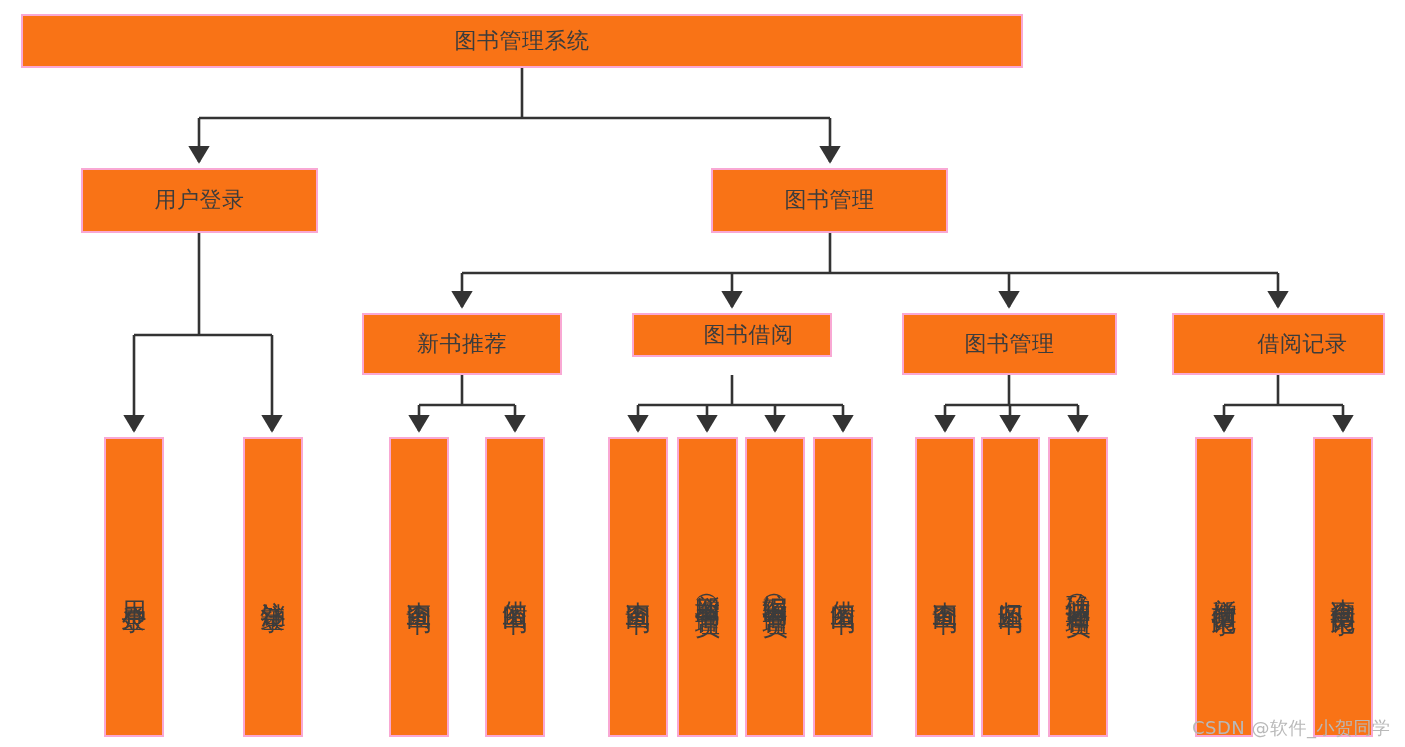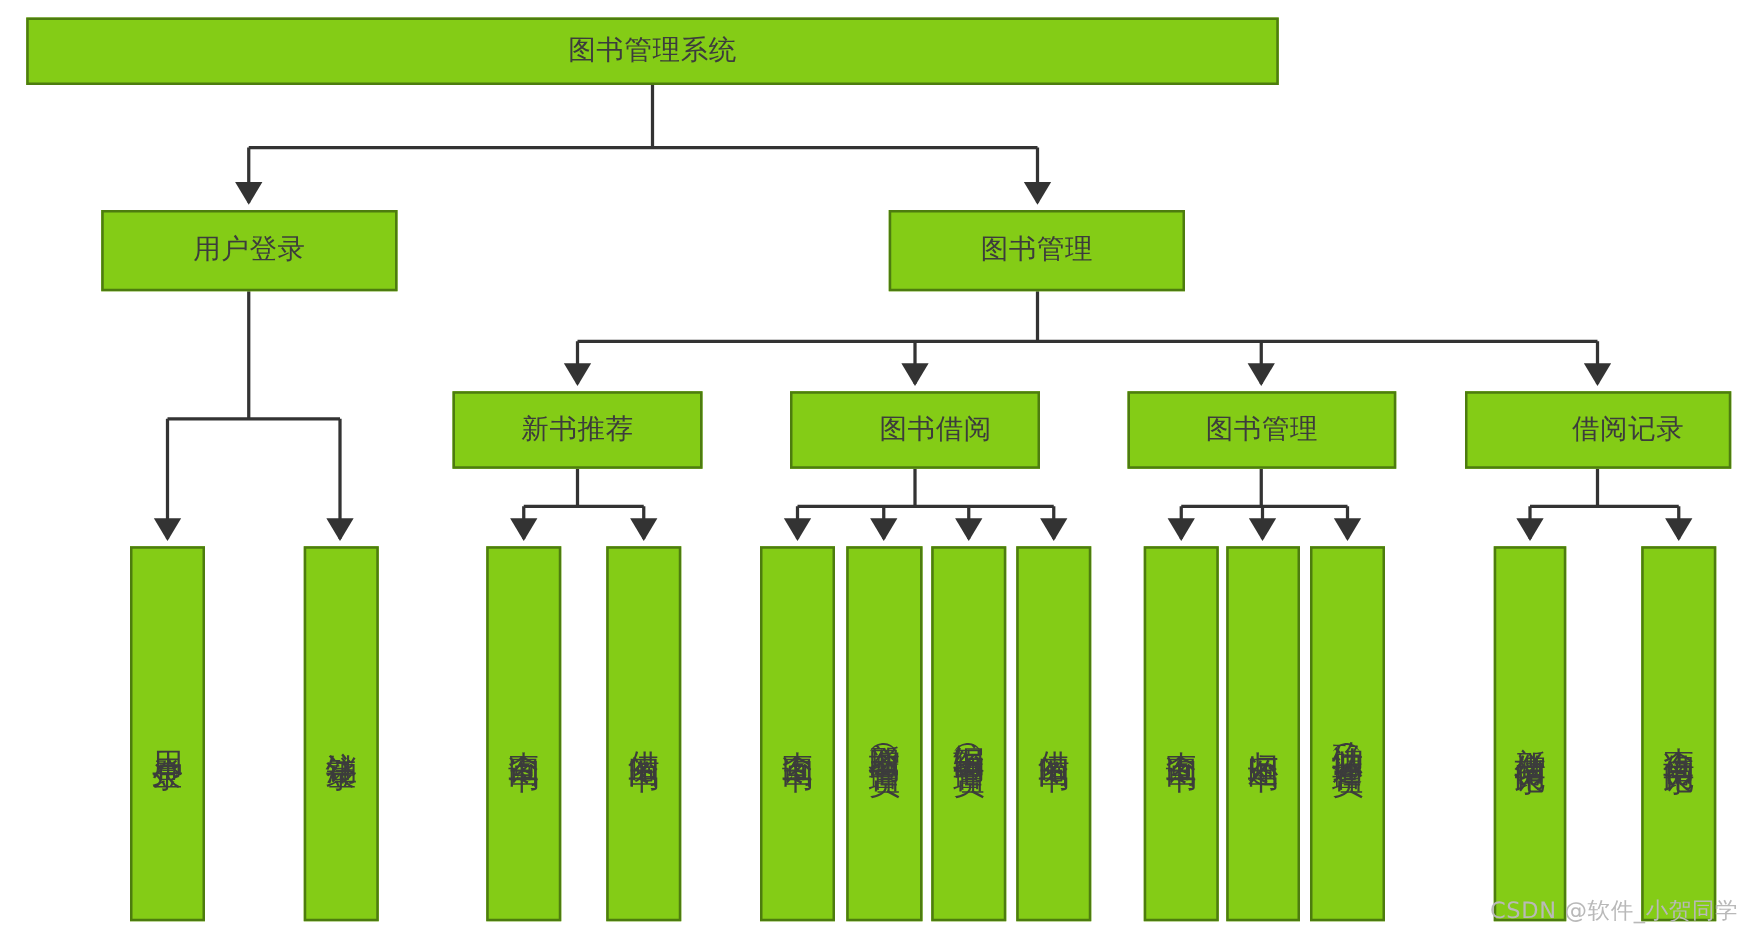--- a/index.html
+++ b/index.html
@@ -22,22 +22,22 @@
     position: absolute;
     left: 0;
     top: 0;
     width: 1405px;
     height: 747px;
     pointer-events: none;
   }
   .node {
     position: absolute;
     box-sizing: border-box;
-    background: #84cc16;
-    border: 2px solid #4d7c0f;
+    background: #f97316;
+    border: 2px solid #f9a8d4;
     display: flex;
     align-items: center;
     justify-content: center;
     text-align: center;
     color: #3c3c3c;
   }
   .node.horiz {
     font-size: 22px;
     line-height: 1.2;
     letter-spacing: 0.5px;
@@ -127,21 +127,21 @@
   <div class="node horiz" style="left: 81px; top: 168px; width: 237px; height: 65px;">
     <span>用户登录</span>
   </div>
   <div class="node horiz" style="left: 362px; top: 313px; width: 200px; height: 62px;">
     <span>新书推荐</span>
   </div>
 
   <div class="node horiz" style="left: 711px; top: 168px; width: 237px; height: 65px;">
     <span>图书管理</span>
   </div>
-  <div class="node horiz" style="left: 632px; top: 313px; width: 200px; height: 62px; padding-left: 33px;">
+  <div class="node horiz" style="left: 632px; top: 313px; width: 200px; height: 44px; padding-left: 33px;">
     <span>图书借阅</span>
   </div>
   <div class="node horiz" style="left: 902px; top: 313px; width: 215px; height: 62px;">
     <span>图书管理</span>
   </div>
   <div class="node horiz" style="left: 1172px; top: 313px; width: 213px; height: 62px; padding-left: 48px;">
     <span>借阅记录</span>
   </div>
 
   <div class="node vert" style="left: 104px; top: 437px; width: 60px; height: 300px;">

